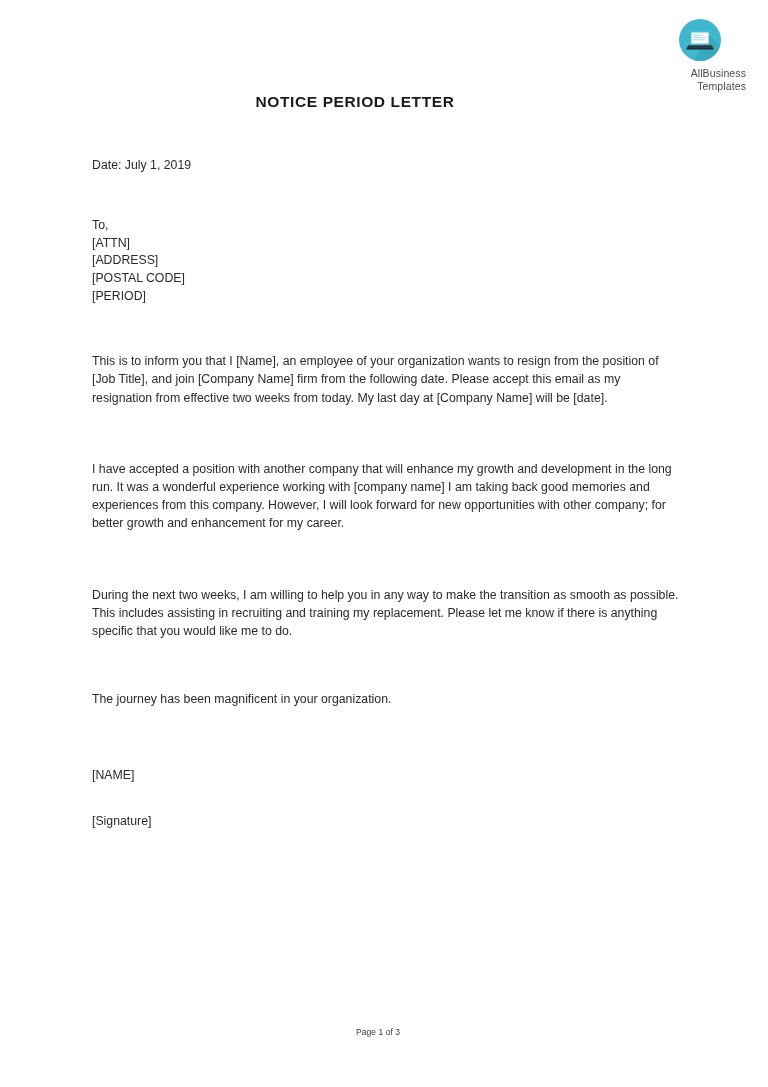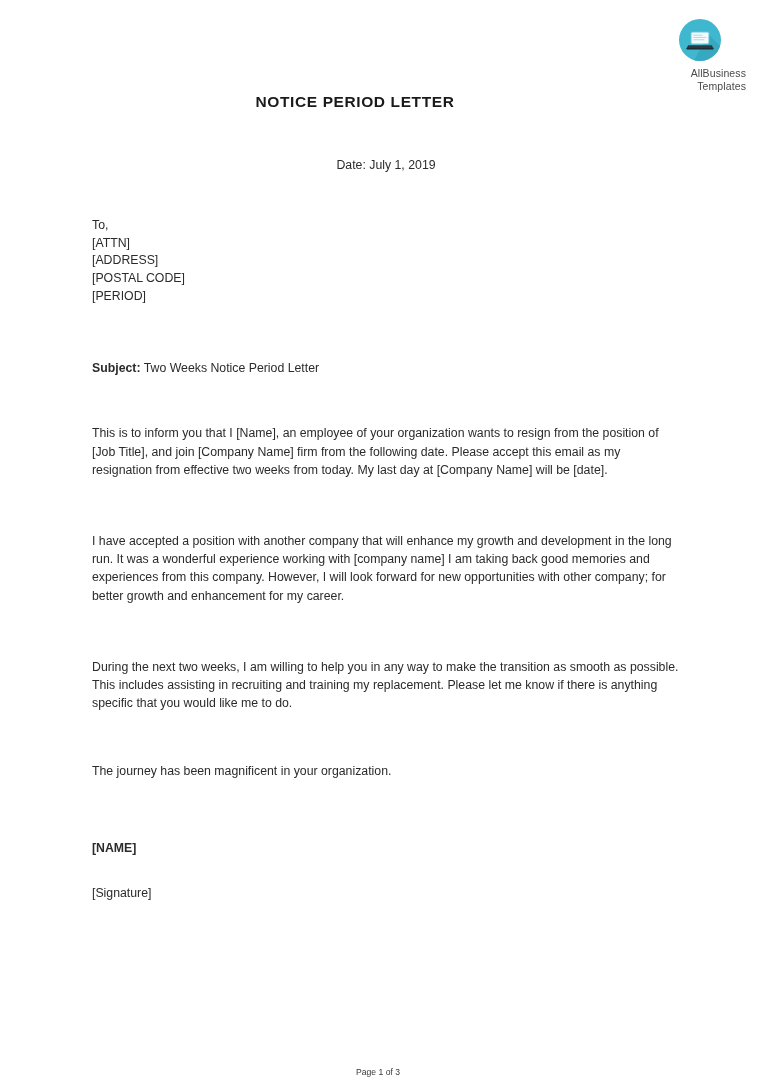--- a/index.html
+++ b/index.html
@@ -59,49 +59,48 @@
     left: 92px;
     top: 156px;
     width: 588px;
     font-size: 12.3px;
     line-height: 18.2px;
     color: #2b2b2b;
   }
 
   .line { margin: 0; }
 
-  .date-line { margin: 0 0 16px 0; text-align: center; }
+  .date-line { margin: 0 0 16px 0; }
 
   .address-block { margin: 43px 0 0 0; }
   .address-block .line { margin: 0; line-height: 17.6px; }
 
   .subject-line { margin: 54px 0 0 0; }
   .subject-label { font-weight: bold; }
 
   .salutation { margin: 36px 0 0 0; }
 
   .para { margin: 47px 0 0 0; text-align: left; }
   .para.p2 { margin-top: 53px; }
   .para.p3 { margin-top: 53px; }
 
   .closing-statement { margin: 50px 0 0 0; }
   .sign-off { margin: 38px 0 0 0; }
-  .signature-name { margin: 58px 0 0 0; font-weight: bold; }
+  .signature-name { margin: 58px 0 0 0; }
   .signature-mark { margin: 27px 0 0 0; }
 
   
   .footer {
     position: absolute;
     top: 1027px;
     left: 0;
     width: 756px;
     text-align: center;
     font-size: 8.6px;
     color: #3a3a3a;
-    margin-top: 40px;
   }
 </style>
 </head>
 <body>
 
 <div class="brand">
   <div class="brand-mark">
     <svg width="44" height="44" viewBox="0 0 44 44" aria-hidden="true">
       <defs>
         <clipPath id="circleClip">
@@ -134,21 +133,20 @@
   <p class="line date-line">Date: July 1, 2019</p>
 
   <div class="address-block">
     <p class="line">To,</p>
     <p class="line">[ATTN]</p>
     <p class="line">[ADDRESS]</p>
     <p class="line">[POSTAL CODE]</p>
     <p class="line">[PERIOD]</p>
   </div>
 
-  <p class="line subject-line"><span class="subject-label">Subject:</span> <span>Two Weeks Notice Period Letter</span></p>
 
 
   <p class="para p1">This is to inform you that I  [Name], an employee of your organization wants to resign from the position of [Job Title], and join  [Company Name] firm from the following date. Please accept this email as my resignation from effective two weeks from today. My last day at [Company Name] will be [date].</p>
 
   <p class="para p2">I have accepted a position with another company that will enhance my growth and development in the long run. It was a wonderful experience working with [company name] I am taking back good memories and experiences from this company. However, I will look forward for new opportunities with other company; for better growth and enhancement for my career.</p>
 
   <p class="para p3">During the next two weeks, I am willing to help you in any way to make the transition as smooth as possible. This includes assisting in recruiting and training my replacement. Please let me know if there is anything specific that you would like me to do.</p>
 
   <p class="line closing-statement">The journey has been magnificent in your organization.</p>
 

